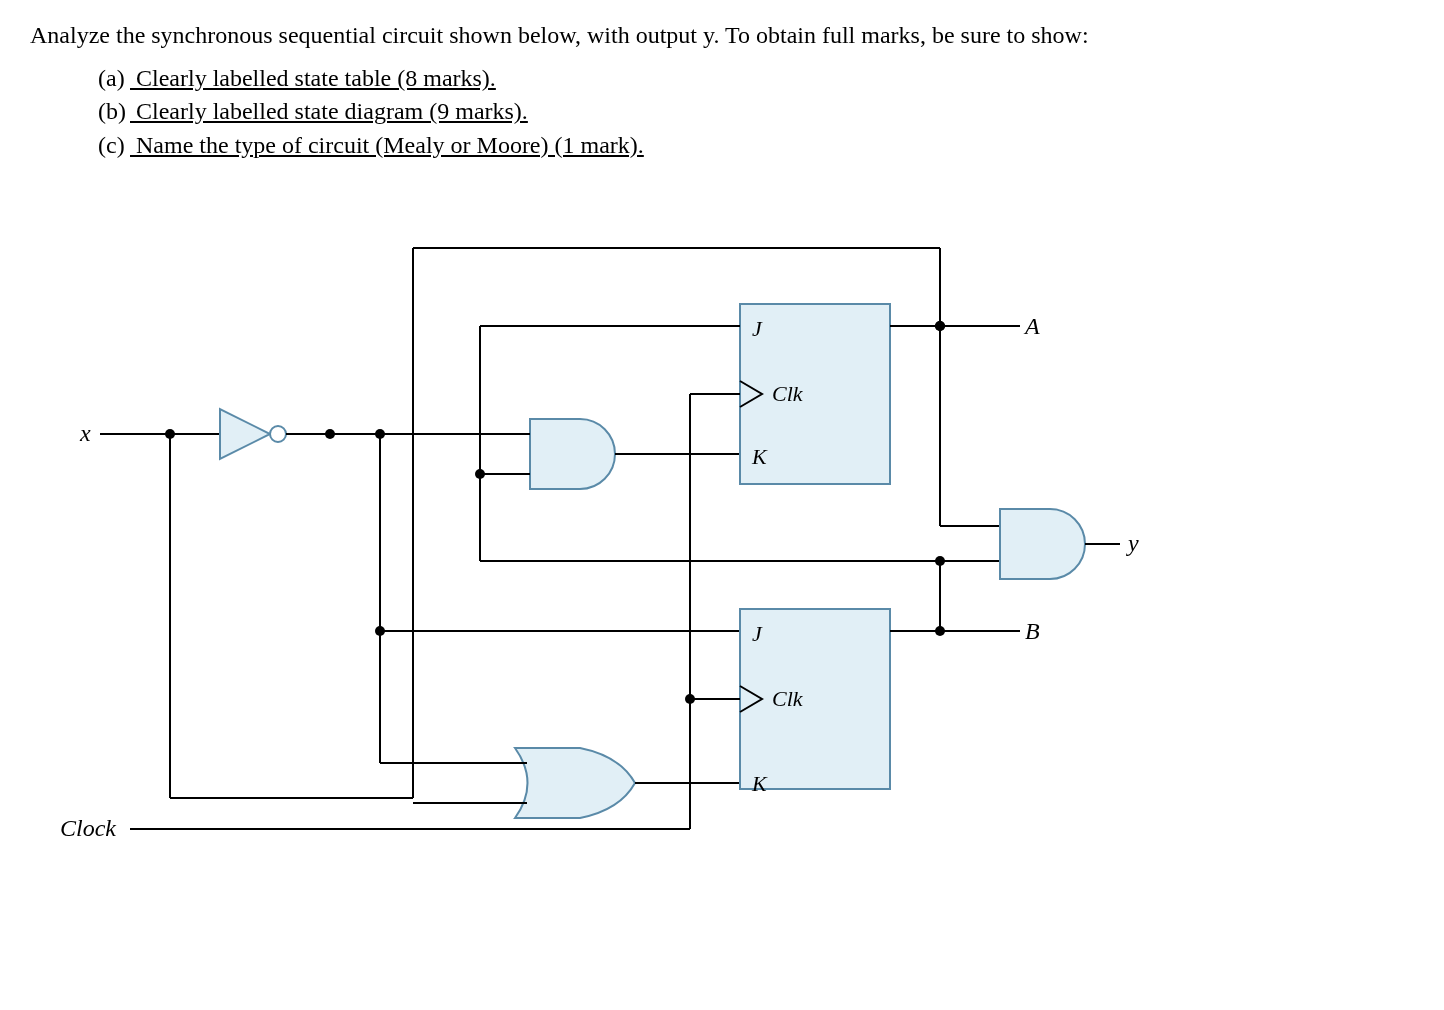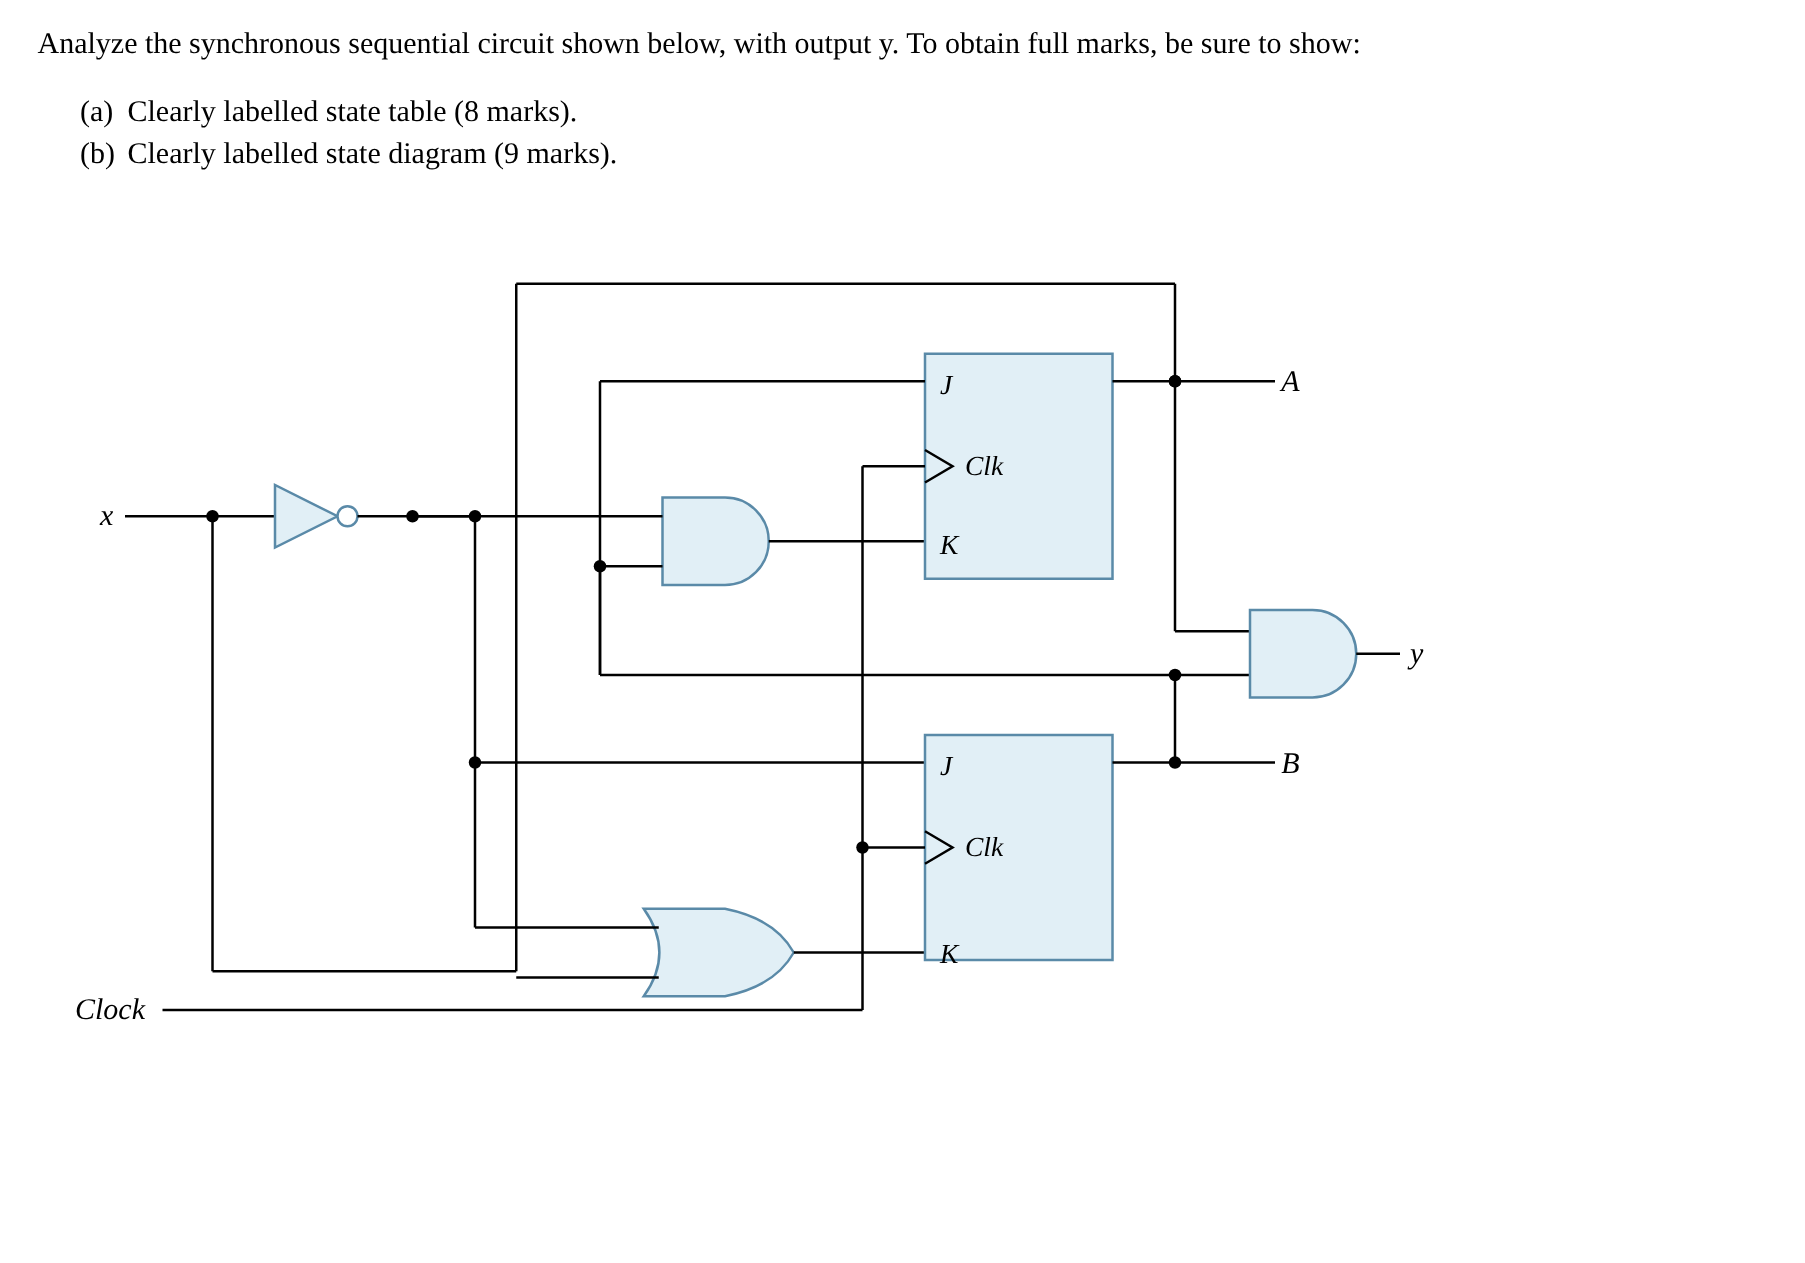--- a/index.html
+++ b/index.html
@@ -5,25 +5,26 @@
     body {
       margin: 0;
       padding: 20px 30px;
       font-family: "Times New Roman", Times, serif;
       font-size: 24px;
       color: #000;
       background: #fff;
       line-height: 1.3;
     }
     .question-text {
-      margin-bottom: 24px;
+      margin-bottom: 12px;
     }
     .parts {
-      margin-left: 34px;
+      margin-left: 68px;
       margin-bottom: 30px;
+      text-decoration: underline;
     }
     .part {
       margin-bottom: 2px;
     }
     .part-label {
       display: inline-block;
       width: 32px;
     }
     .diagram-area {
       position: relative;
@@ -71,20 +72,24 @@
 <div class="question-text">Analyze the synchronous sequential circuit shown below, with output y. To obtain full marks, be sure to show:</div>
 
 <div class="parts">
   <div class="part">
     <span class="part-label">(a)</span>
     <span>Clearly labelled state table (8 marks).</span>
   </div>
   <div class="part">
     <span class="part-label">(b)</span>
     <span>Clearly labelled state diagram (9 marks).</span>
+  </div>
+  <div class="part">
+    <span class="part-label">(c)</span>
+    <span>Name the type of circuit (Mealy or Moore) (1 mark).</span>
   </div>
 </div>
 
 <div class="diagram-area">
   <svg width="1100" height="680">
 
     <text x="20" y="250" class="signal-label">x</text>
     <line x1="40" y1="243" x2="160" y2="243" class="wire"></line>
     <circle cx="110" cy="243" r="5" class="node"></circle>
 

